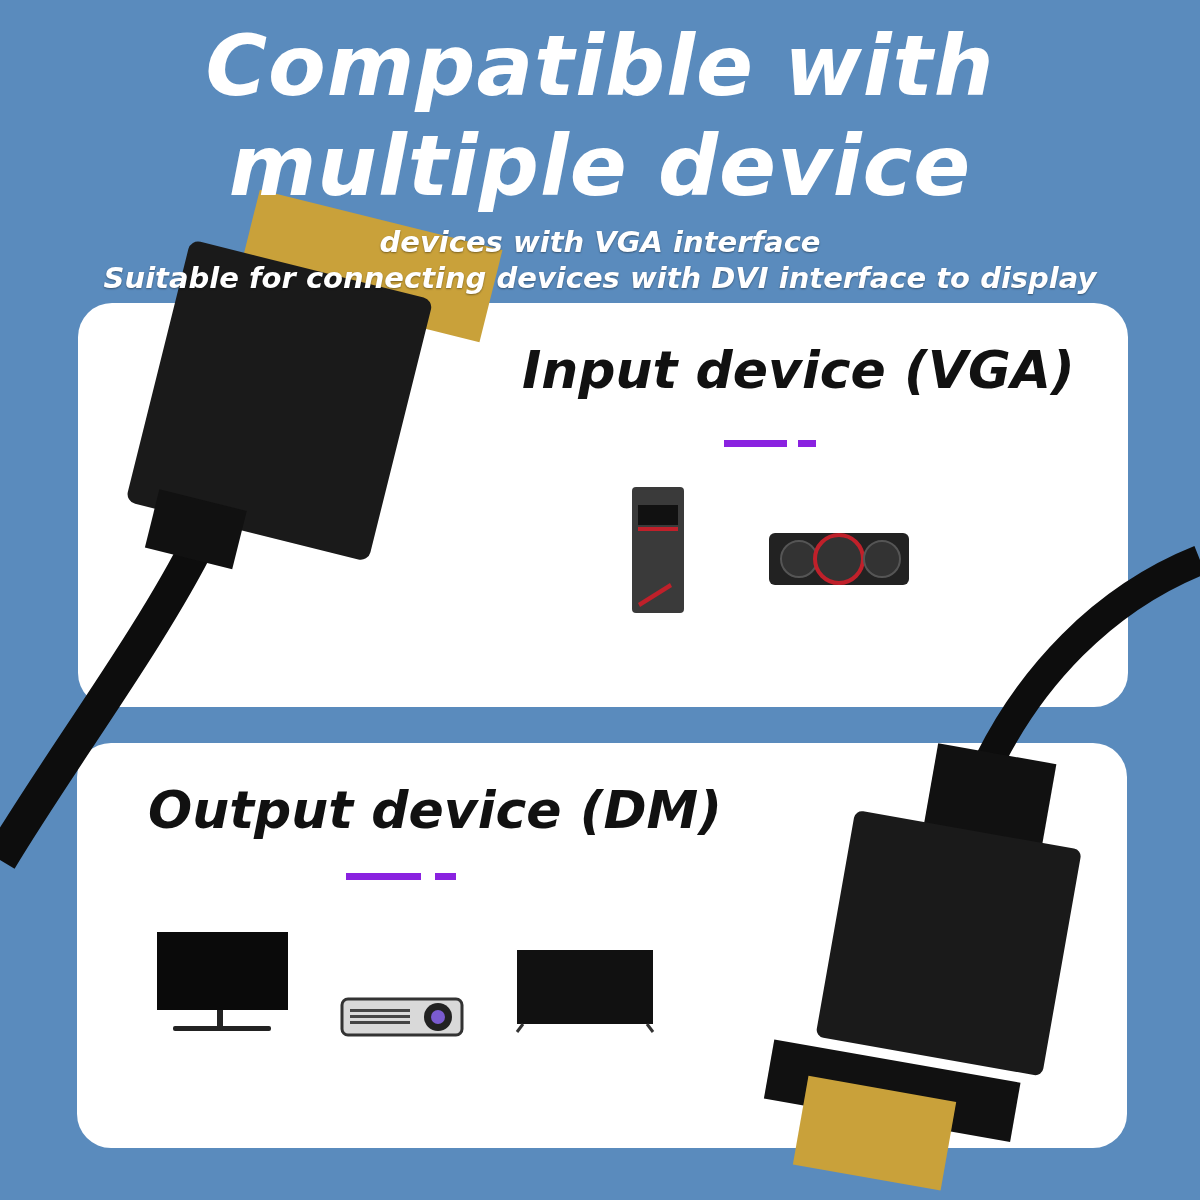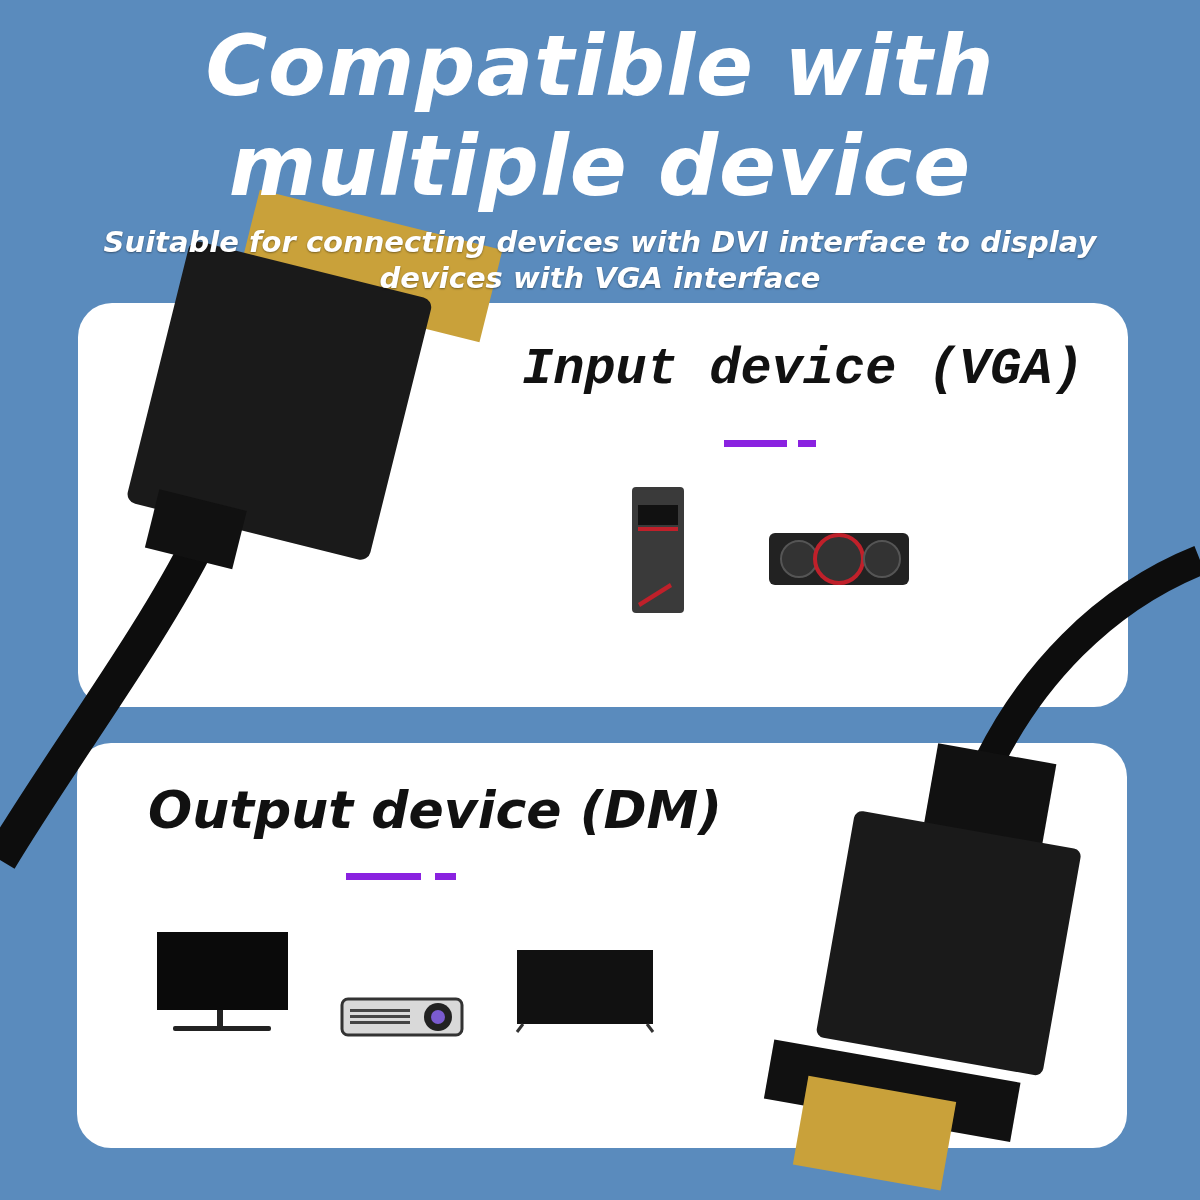--- a/index.html
+++ b/index.html
@@ -5,35 +5,35 @@
   html,body{margin:0;padding:0;}
   body{width:1200px;height:1200px;overflow:hidden;background:#5a8bbd;position:relative;font-family:"DejaVu Sans",sans-serif;}
   .title{position:absolute;left:0;width:1200px;text-align:center;color:#fff;font-weight:bold;font-style:italic;z-index:5;}
   .t1{top:18px;font-size:84px;line-height:96px;letter-spacing:1px;}
   .t2{top:118px;font-size:84px;line-height:96px;letter-spacing:1px;}
   .sub{position:absolute;left:100px;width:1000px;text-align:center;color:#fff;font-weight:bold;font-style:italic;font-size:29px;line-height:36px;top:224px;z-index:5;text-shadow:0 1px 2px rgba(0,0,0,.4);}
   .panel{position:absolute;background:#fff;border-radius:34px;}
   .p1{left:78px;top:303px;width:1050px;height:404px;}
   .p2{left:77px;top:743px;width:1050px;height:405px;}
   .ph{position:absolute;font-weight:bold;font-style:italic;color:#111;font-size:52px;}
-  .ph1{left:522px;top:340px;font-family:Liberation Mono, monospace;}
+  .ph1{left:522px;top:340px;}
   .ph2{left:148px;top:780px;}
   .bar{position:absolute;height:7px;background:#8a22e0;}
   .dev{position:absolute;}
   
   .cable{position:absolute;z-index:3;}
 </style>
 </head>
 <body>
 
 <div class="title t1">Compatible with</div>
 <div class="title t2">multiple device</div>
 <div class="sub">
+  <div>devices with VGA interface</div>
   <div>Suitable for connecting devices with DVI interface to display</div>
-  <div>devices with VGA interface</div>
 </div>
 
 <div class="panel p1"></div>
 <div class="ph ph1">Input device (VGA)</div>
 <div class="bar" style="left:724px;top:440px;width:63px;"></div>
 <div class="bar" style="left:798px;top:440px;width:18px;"></div>
 
 <svg class="dev" style="left:630px;top:485px" width="56" height="130">
   <rect x="2" y="2" width="52" height="126" rx="4" fill="#3a3a3a"></rect>
   <rect x="8" y="20" width="40" height="20" fill="#111"></rect>

